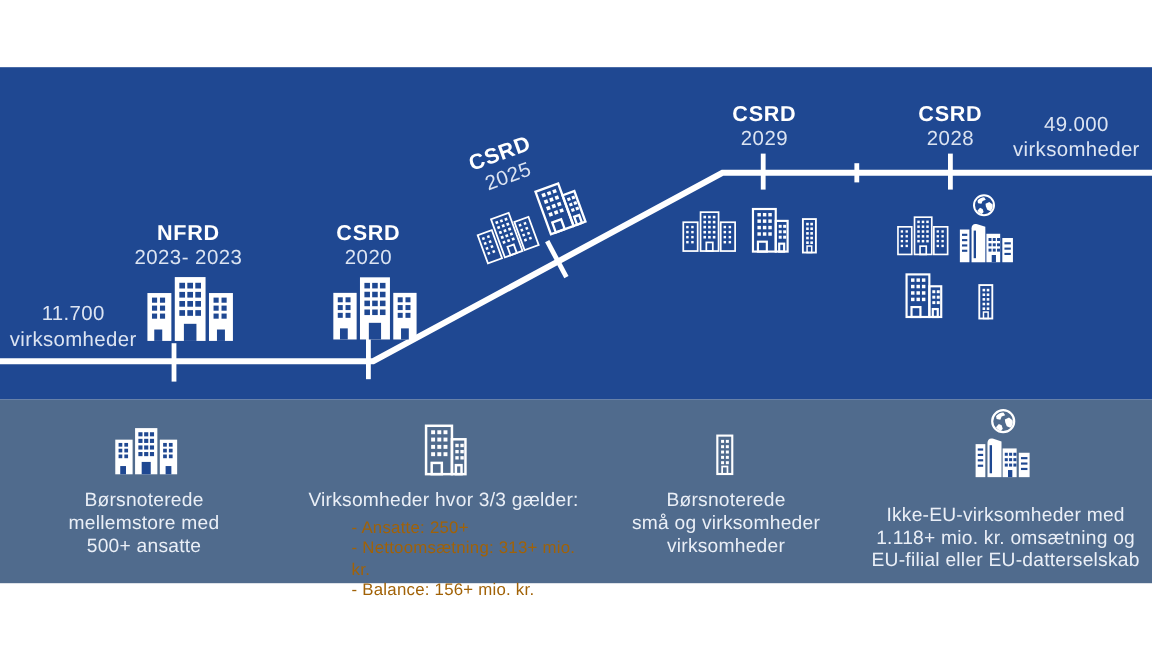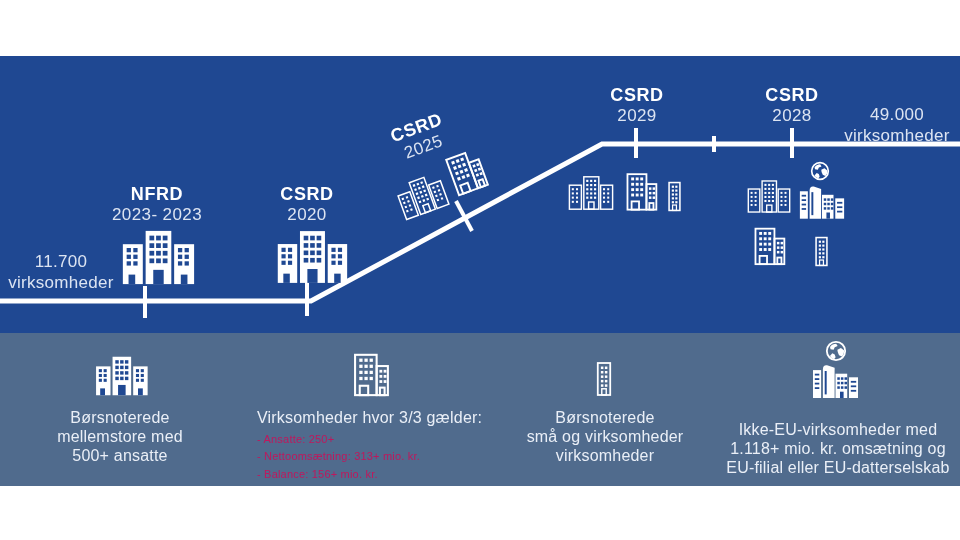--- a/index.html
+++ b/index.html
@@ -13,21 +13,21 @@
   .tl-svg{position:absolute;left:0;top:0;width:960px;height:540px;}
   .icon-box{position:absolute;line-height:0;}
   .icon-box svg{display:block;}
   .milestone{position:absolute;text-align:center;color:#ffffff;}
   .milestone .lbl{font-weight:bold;font-size:18px;letter-spacing:.6px;line-height:20px;}
   .milestone .yrs{font-size:17px;color:#dce4f2;line-height:20px;margin-top:1px;letter-spacing:.4px;}
   .milestone.rot{transform:rotate(-20deg);}
   .count{position:absolute;text-align:center;color:#dce4f2;font-size:17px;line-height:21px;letter-spacing:.3px;}
   .leg-text{position:absolute;text-align:center;color:#eaeff7;font-size:16px;line-height:19px;letter-spacing:.2px;}
   .leg-text.left{text-align:left;}
-  .leg-bullets{font-size:11px;line-height:17.3px;margin-top:4px;color:#be185d;}
+  .leg-bullets{font-size:14px;line-height:17.3px;margin-top:4px;color:#a16207;margin-left:36px;}
   .hidden-defs{position:absolute;width:0;height:0;overflow:hidden;}
 </style>
 </head>
 <body>
 
 <svg class="hidden-defs" aria-hidden="true">
   <defs>
 
     <symbol id="trio-f" viewBox="0 0 80 60">
       <rect x="3" y="16" width="21" height="42" fill="#fff"></rect>
@@ -202,21 +202,21 @@
     <line x1="456" y1="201" x2="472" y2="231" stroke="#fff" stroke-width="4"></line>
     <line x1="636" y1="128" x2="636" y2="158" stroke="#fff" stroke-width="4"></line>
     <line x1="714" y1="136" x2="714" y2="152" stroke="#fff" stroke-width="4"></line>
     <line x1="792" y1="128" x2="792" y2="158" stroke="#fff" stroke-width="4"></line>
   </svg>
 
   <div class="count" style="left:-10px;top:251px;width:142px;">
     <div>11.700</div>
     <div>virksomheder</div>
   </div>
-  <div class="count" style="left:836px;top:104px;width:122px;">
+  <div class="count" style="left:836px;top:93px;width:122px;">
     <div>49.000</div>
     <div>virksomheder</div>
   </div>
 
   <div class="milestone" style="left:97px;top:184px;width:120px;">
     <div class="lbl">NFRD</div>
     <div class="yrs">2023- 2023</div>
   </div>
   <div class="milestone" style="left:247px;top:184px;width:120px;">
     <div class="lbl">CSRD</div>

